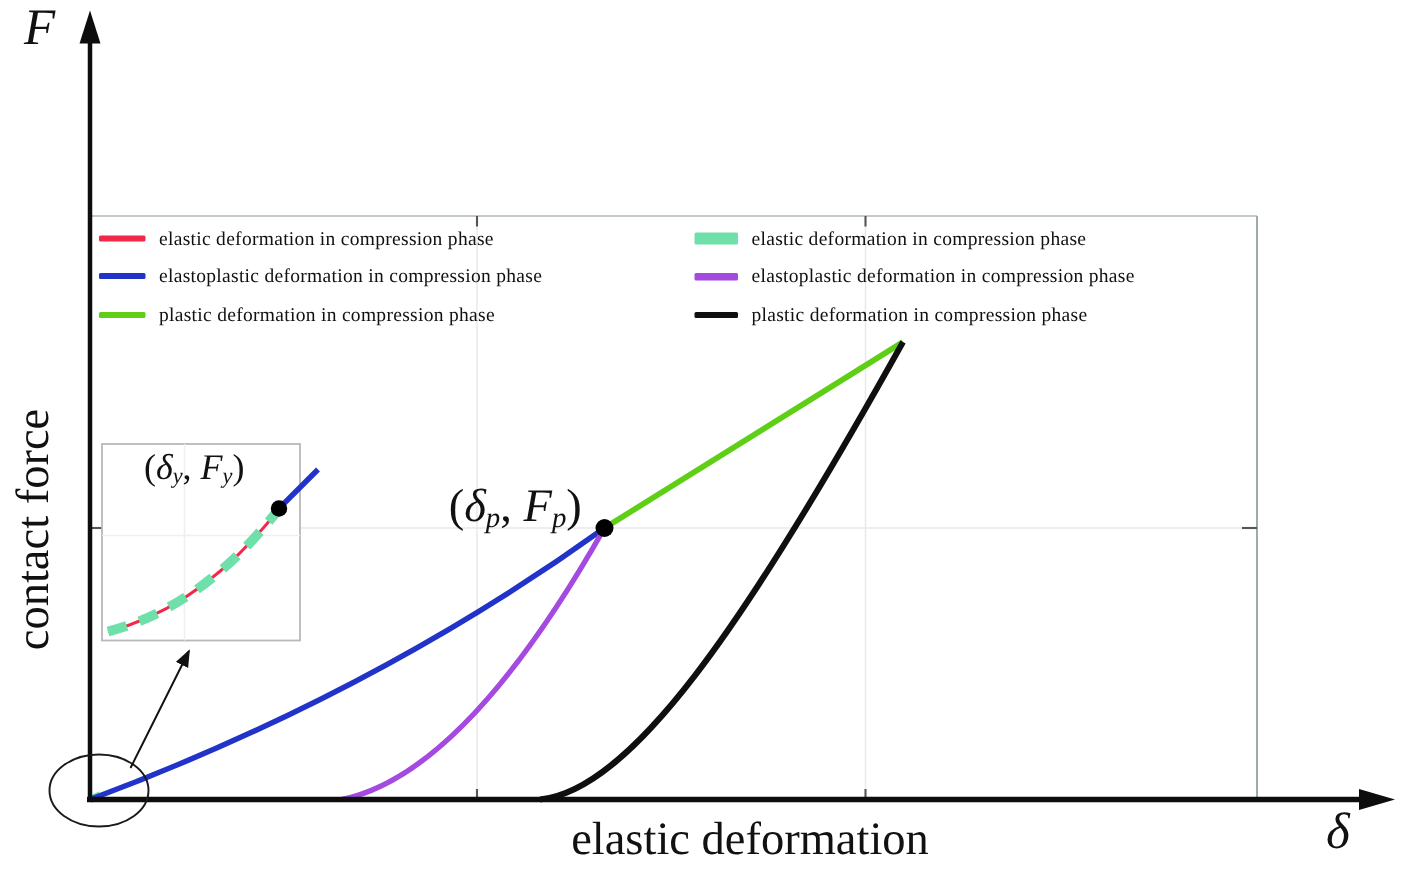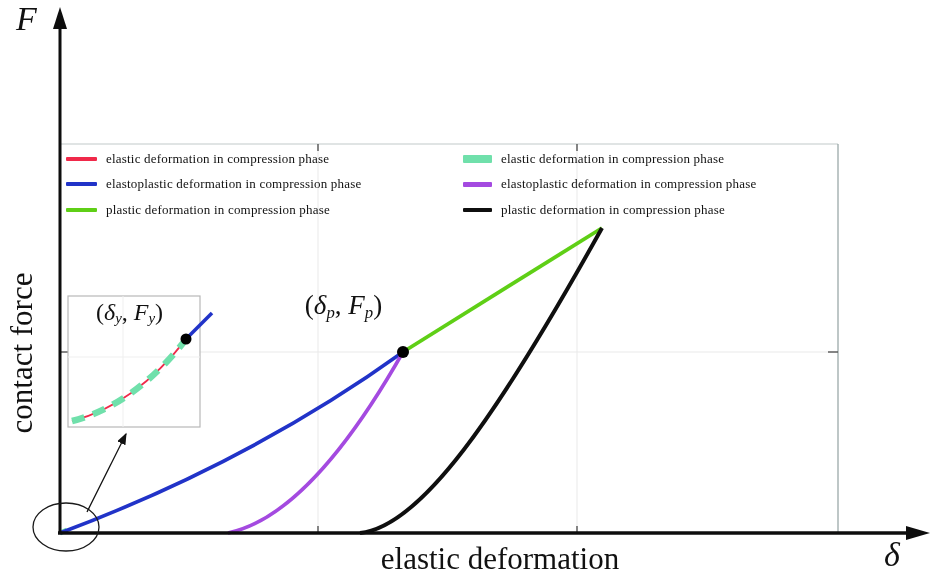--- a/index.html
+++ b/index.html
@@ -22,21 +22,21 @@
   #x-axis-label{top:541px;left:340px;width:320px;text-align:center;}
   .legend-col{position:absolute;top:146px;}
   #legend-left{left:66px;}
   #legend-right{left:463px;}
   .legend-row{display:flex;align-items:center;height:25.5px;}
   .swatch{display:inline-block;border-radius:1px;flex:0 0 auto;}
   #legend-left .swatch{width:31px;}
   #legend-right .swatch{width:29px;}
   .legend-label{font-size:13px;margin-left:9px;letter-spacing:0.2px;}
   .pt-label{position:absolute;text-align:center;}
-  #peak-label{left:281px;top:290px;width:125px;font-size:27px;}
+  #peak-label{left:281px;top:319px;width:125px;font-size:31px;}
   #yield-label{left:77px;top:299px;width:105px;font-size:24px;}
   .pt-label .it{font-style:italic;}
   .pt-label .sub{font-size:0.62em;font-style:italic;vertical-align:-0.22em;}
 </style>
 </head>
 <body>
 
 <div id="stage">
 
   <svg id="plot-svg" width="945" height="583" viewBox="0 0 945 583">

